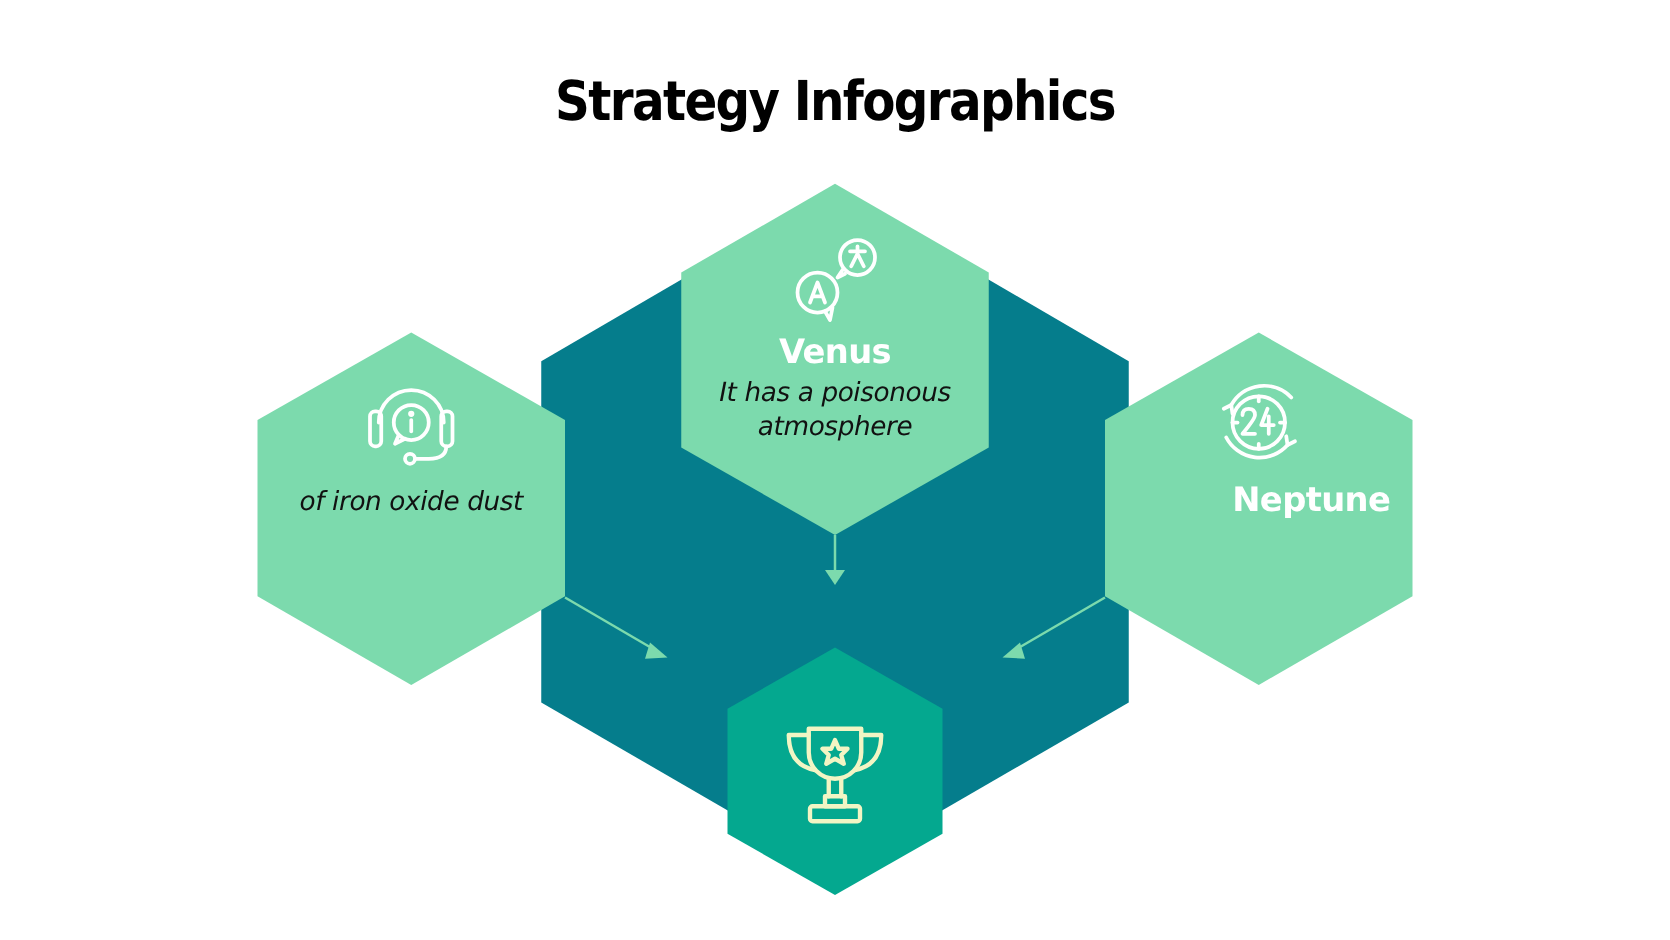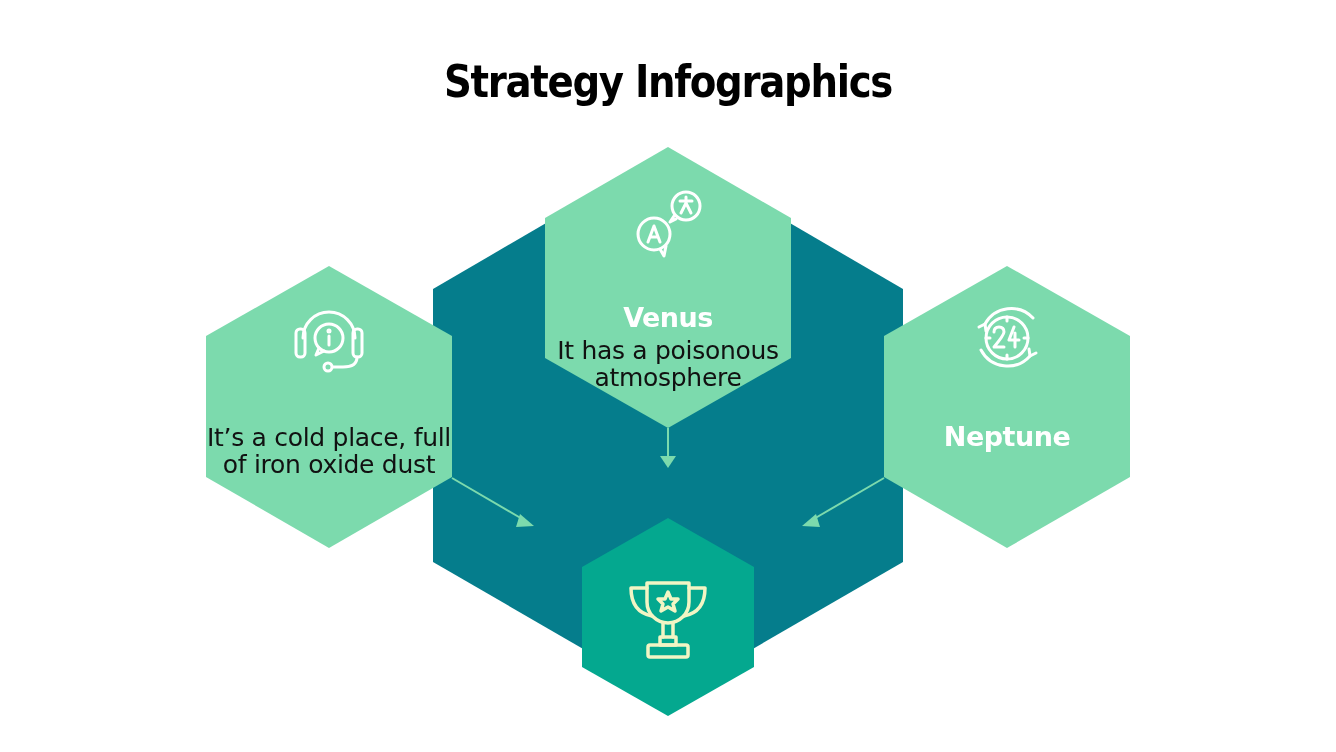--- a/index.html
+++ b/index.html
@@ -10,29 +10,29 @@
   }
   .title {
     position: absolute; left: 0; top: 56px; width: 1336px;
     text-align: center; font-size: 44px; font-weight: bold;
     color: #000000; letter-spacing: -1.5px;
     font-family: "DejaVu Sans", sans-serif;
     transform: scaleX(0.88); transform-origin: center;
   }
   svg.canvas { position: absolute; left: 0; top: 0; }
   .card {
-    position: absolute; text-align: center; margin-top: 36px;
+    position: absolute; text-align: center;
   }
   .card .name {
     font-size: 27px; font-weight: bold; color: #ffffff;
     letter-spacing: -0.5px; line-height: 32px;
   }
   .card .desc {
-    font-size: 25px; color: #111111; line-height: 27px;
-    margin-top: 3px; letter-spacing: -0.3px;
+    font-size: 21px; color: #111111; line-height: 27px;
+    margin-top: 3px; letter-spacing: -0.3px; font-style: italic;
   }
 </style>
 </head>
 <body>
 
 <div class="title">Strategy Infographics</div>
 
 <svg class="canvas" width="1336" height="752" viewBox="0 0 1336 752">
 
   <polygon points="668,152 903,289 903,562 668,698 433,562 433,289" fill="#057d8c"></polygon>
@@ -107,20 +107,19 @@
 <div class="card" style="left:548px; top:266px; width:240px;">
   <div class="name">Venus</div>
   <div class="desc">
     <div>It has a poisonous</div>
     <div>atmosphere</div>
   </div>
 </div>
 
 <div class="card" style="left:204px; top:385px; width:250px;">
   <div class="desc">
-    <div>It’s a cold place, full</div>
     <div>of iron oxide dust</div>
   </div>
 </div>
 
-<div class="card" style="left:882px; top:385px; width:250px;">
+<div class="card" style="left:924px; top:385px; width:250px;">
   <div class="name">Neptune</div>
 </div>
 
 </body></html>

